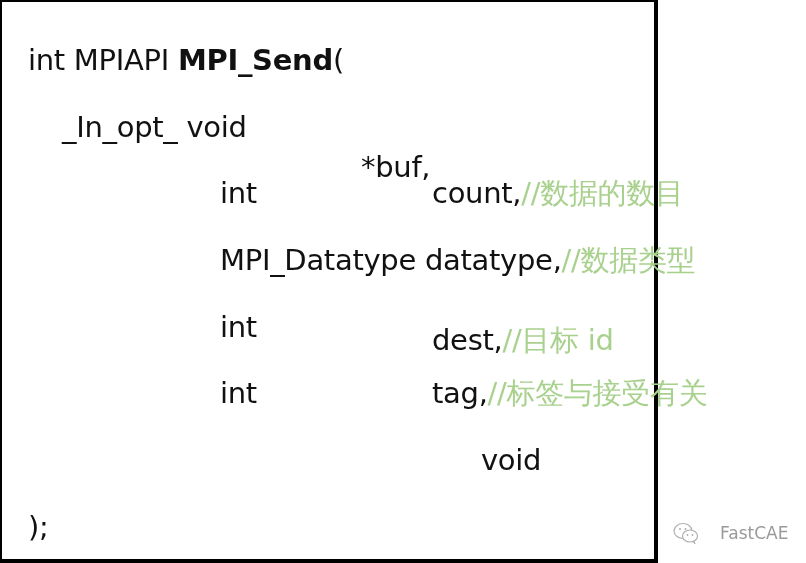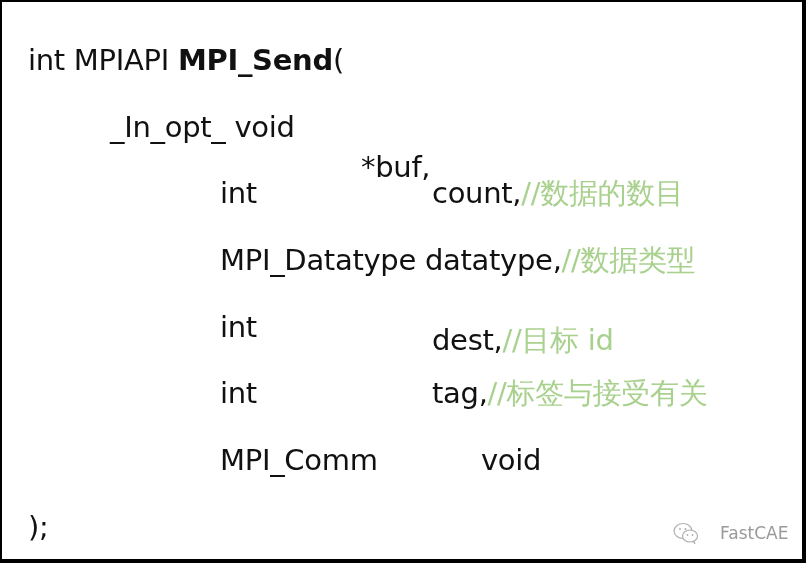--- a/index.html
+++ b/index.html
@@ -10,21 +10,21 @@
     body {
       width: 806px;
       height: 563px;
       position: relative;
       overflow: hidden;
     }
     .frame {
       position: absolute;
       left: 0;
       top: 0;
-      width: 806px;
+      width: 658px;
       height: 563px;
       box-sizing: border-box;
       border-top: 2px solid #000;
       border-left: 2px solid #000;
       border-right: 4px solid #000;
       border-bottom: 4px solid #000;
       background: #fff;
     }
     .line {
       position: absolute;
@@ -64,21 +64,21 @@
 <body>
 
 <div class="frame">
 
   <div class="line" style="left:26px; top:38px;">
     <span>int</span>
     <span>MPIAPI</span>
     <span class="bold">MPI_Send</span><span>(</span>
   </div>
 
-  <div class="line" style="left:60px; top:105px;margin-left:48px;">
+  <div class="line" style="left:60px; top:105px;">
     <span>_In_opt_</span>
     <span>void</span>
   </div>
   <div class="line" style="left:359px; top:105px;margin-top:40px;">
     <span>*buf,</span>
   </div>
 
   <div class="line" style="left:218px; top:171px;">
     <span>int</span>
   </div>
@@ -98,23 +98,20 @@
     <span>dest,</span><span class="comment">//目标 id</span>
   </div>
 
   <div class="line" style="left:218px; top:371px;">
     <span>int</span>
   </div>
   <div class="line" style="left:430px; top:371px;">
     <span>tag,</span><span class="comment">//标签与接受有关</span>
   </div>
 
-  <div class="line" style="left:218px; top:438px;">
-    <span>MPI_Comm</span>
-  </div>
   <div class="line" style="left:479px; top:438px;">
     <span>void</span>
   </div>
 
   <div class="line" style="left:26px; top:505px;">
     <span>);</span>
   </div>
 
   <div class="watermark">
     <svg class="wechat-icon" viewBox="0 0 28 24">

